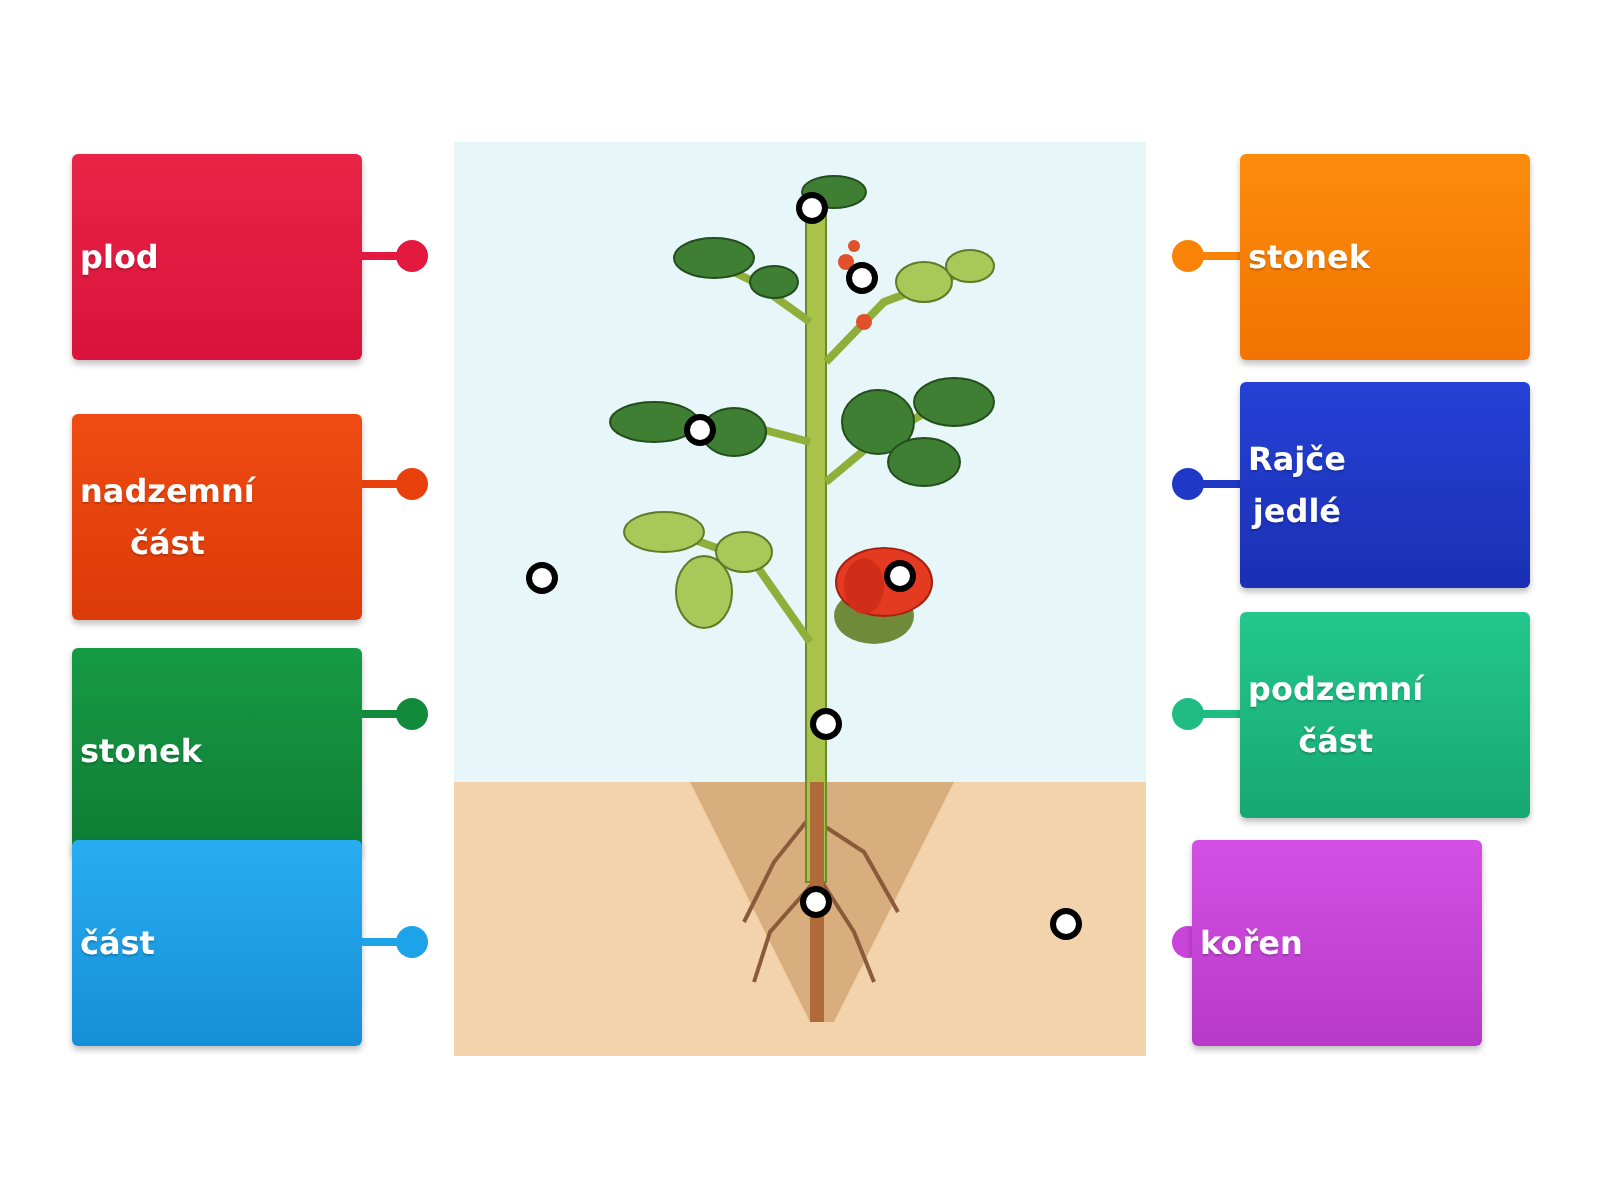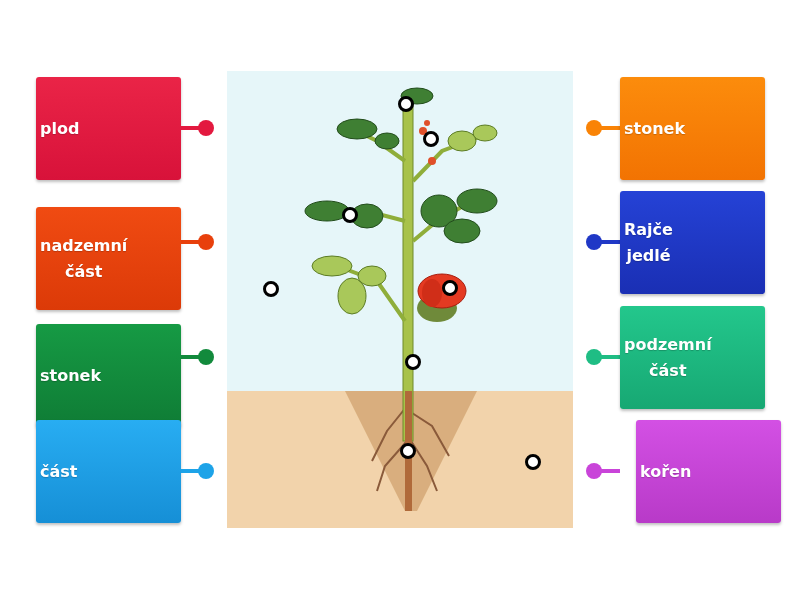--- a/index.html
+++ b/index.html
@@ -57,21 +57,21 @@
 
 <div class="dot" style="left:586px;top:349px;background:#1fbd84;"></div>
 <div class="conn" style="left:595px;top:355px;width:25px;background:#1fbd84;"></div>
 <div class="label" style="left:620px;top:306px;background:linear-gradient(#23c78c,#17a873);">
   <span>podzemní
 část</span>
 </div>
 
 <div class="dot" style="left:586px;top:463px;background:#c944d9;"></div>
 <div class="conn" style="left:595px;top:469px;width:25px;background:#c944d9;"></div>
-<div class="label" style="left:636px;top:420px;background:linear-gradient(#d350e4,#b83ac8);">
+<div class="label" style="left:596px;top:420px;background:linear-gradient(#d350e4,#b83ac8);">
   <span>kořen</span>
 </div>
 
 <div class="stage">
   <div class="sky"></div>
   <div class="soil"></div>
   <svg width="346" height="457" viewBox="0 0 346 457">
 
     <path d="M118 320 L250 320 L190 440 L178 440 Z" fill="#c58f5a" opacity="0.55"></path>
 

